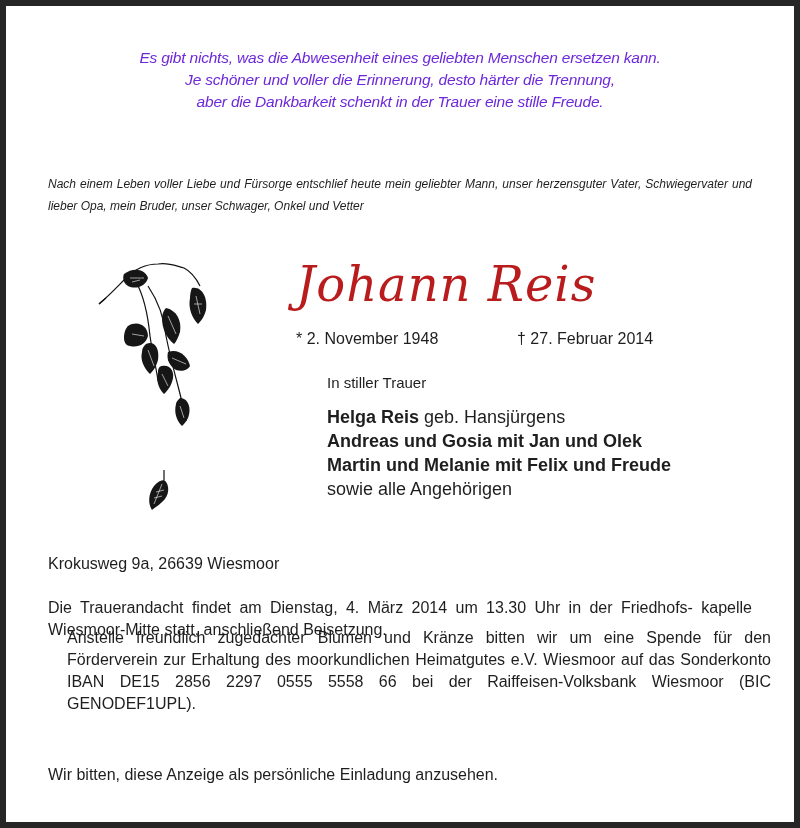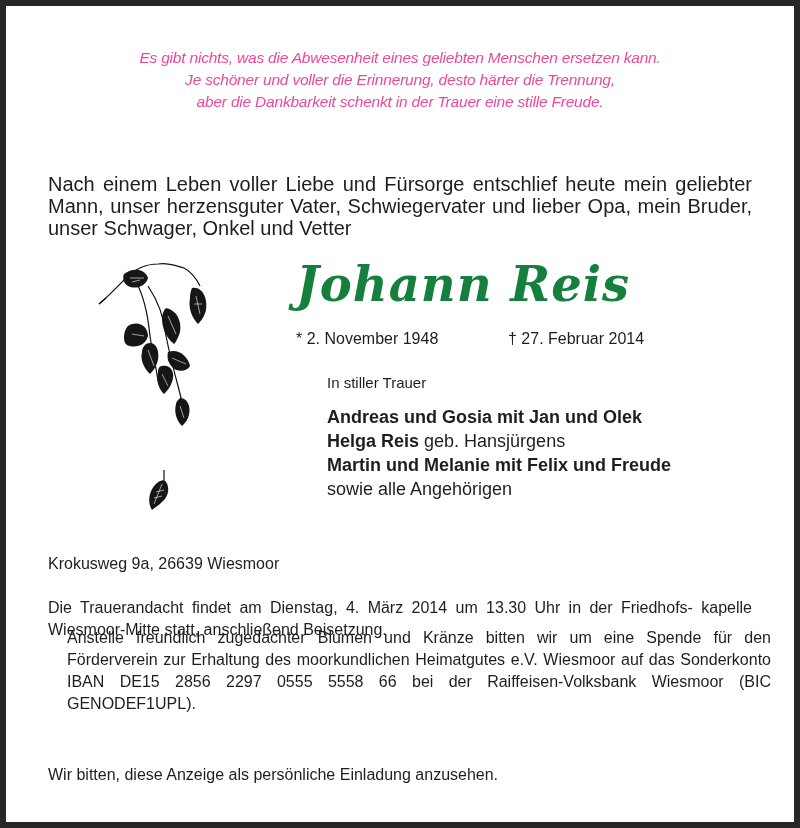--- a/index.html
+++ b/index.html
@@ -14,56 +14,56 @@
     }
 
     
     .quote {
       position: absolute; left: 0; top: 47px; width: 800px;
       text-align: center;
       font-style: italic;
       font-size: 15.5px;
       line-height: 22px;
       letter-spacing: -0.2px;
-      color: #ec4899;
+      color: #6d28d9;
     }
     .quote .line { display: block; white-space: nowrap; }
 
     
     .intro {
       position: absolute; left: 48px; top: 173px; width: 704px;
-      font-size: 20px; line-height: 22px;
+      font-size: 12px; line-height: 22px;
       text-align: justify;
       text-align-last: left;
+      font-style: italic;
     }
 
     
     .branch { position: absolute; left: 96px; top: 256px; width: 130px; height: 180px; }
     .leaf-small { position: absolute; left: 144px; top: 468px; width: 30px; height: 46px; }
 
     
     .name {
       position: absolute; left: 296px; top: 252px; width: 380px;
       font-family: "DejaVu Serif", serif;
       font-style: italic;
       font-size: 48px;
       line-height: 64px;
       letter-spacing: 1px;
-      color: #15803d;
+      color: #b91c1c;
       white-space: nowrap;
-      font-weight: bold;
     }
 
     .dates {
       position: absolute; left: 296px; top: 329px; width: 380px;
       font-size: 16px; line-height: 20px;
       white-space: nowrap;
     }
     .dates .birth { position: absolute; left: 0; top: 0; }
-    .dates .death { position: absolute; left: 212px; top: 0; }
+    .dates .death { position: absolute; left: 221px; top: 0; }
 
     .mourning-label {
       position: absolute; left: 327px; top: 373px;
       font-size: 15px; line-height: 20px;
     }
 
     .family {
       position: absolute; left: 327px; top: 405px; width: 420px;
       font-size: 18px; line-height: 24px;
     }
@@ -145,22 +145,22 @@
 <div class="name">Johann Reis</div>
 
 <div class="dates">
   <span class="birth">* 2. November 1948</span>
   <span class="death">† 27. Februar 2014</span>
 </div>
 
 <div class="mourning-label">In stiller Trauer</div>
 
 <div class="family">
+  <span class="row"><b>Helga Reis</b><span> geb. Hansjürgens</span></span>
   <span class="row"><b>Andreas und Gosia mit Jan und Olek</b></span>
-  <span class="row"><b>Helga Reis</b><span> geb. Hansjürgens</span></span>
   <span class="row"><b>Martin und Melanie mit Felix und Freude</b></span>
   <span class="row">sowie alle Angehörigen</span>
 </div>
 
 <div class="address">Krokusweg 9a, 26639 Wiesmoor</div>
 
 <p class="service">Die Trauerandacht findet am Dienstag, 4. März 2014 um 13.30 Uhr in der Friedhofs- kapelle Wiesmoor-Mitte statt, anschließend Beisetzung.</p>
 
 <p class="donation">Anstelle freundlich zugedachter Blumen und Kränze bitten wir um eine Spende für den Förderverein zur Erhaltung des moorkundlichen Heimatgutes e.V. Wiesmoor auf das Sonderkonto IBAN DE15 2856 2297 0555 5558 66 bei der Raiffeisen-Volksbank Wiesmoor (BIC GENODEF1UPL).</p>
 

